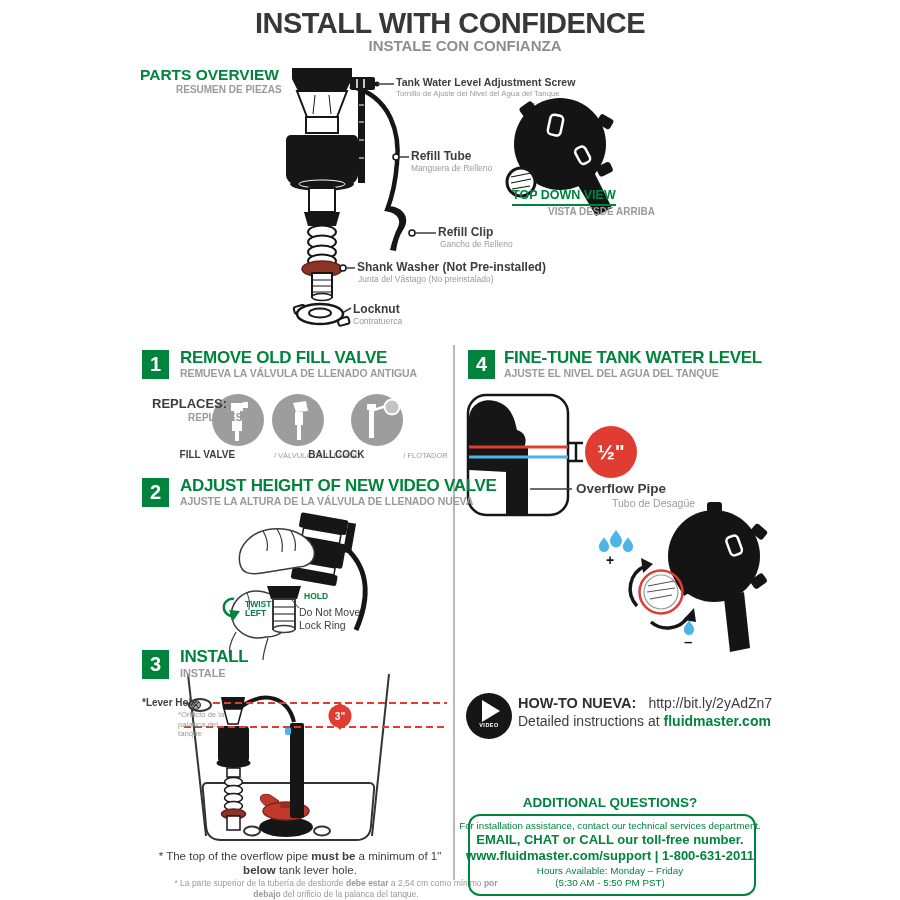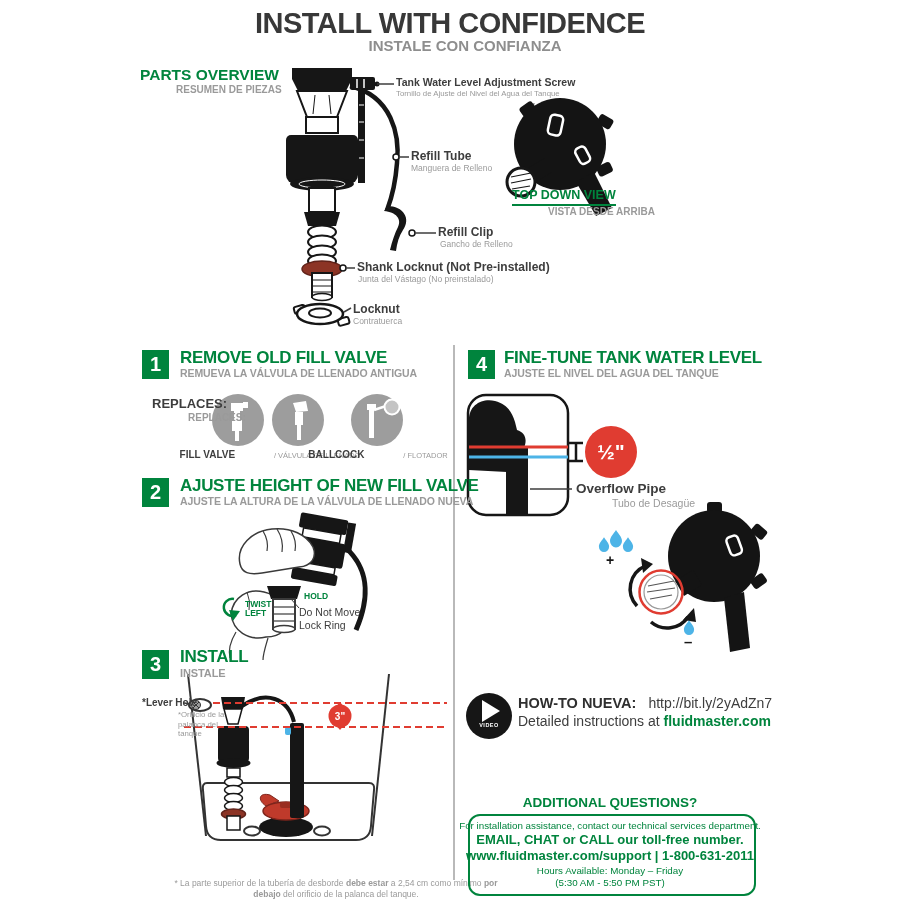--- a/index.html
+++ b/index.html
@@ -252,21 +252,21 @@
 
   <div class="t lblen" style="left:411px;top:150px;">Refill Tube</div>
   <div class="t lbles" style="left:411px;top:164px;">Manguera de Relleno</div>
 
   <div class="t b green" style="left:512px;top:189px;font-size:12.5px;border-bottom:2px solid #00843d;padding-bottom:1px;">TOP DOWN VIEW</div>
   <div class="t b gray" style="left:512px;top:206px;font-size:10px;">VISTA DESDE ARRIBA</div>
 
   <div class="t lblen" style="left:438px;top:226px;">Refill Clip</div>
   <div class="t lbles" style="left:440px;top:240px;">Gancho de Relleno</div>
 
-  <div class="t lblen" style="left:357px;top:261px;">Shank Locknut (Not Pre-installed)</div>
+  <div class="t lblen" style="left:357px;top:261px;">Shank Washer (Not Pre-installed)</div>
   <div class="t lbles" style="left:358px;top:275px;">Junta del Vástago (No preinstalado)</div>
 
   <div class="t lblen" style="left:353px;top:303px;">Locknut</div>
   <div class="t lbles" style="left:353px;top:317px;">Contratuerca</div>
 
   <div class="divider"></div>
 
   <div class="stepbox" style="left:142px;top:350px;">
       <span>1</span>
     </div>
@@ -279,40 +279,43 @@
     <span class="gray" style="font-size:7.5px;">/ VÁLVULA DE LLENADO</span>
   </div>
   <div class="t cx" style="left:378px;top:449px;font-size:10px;">
     <span class="b dark">BALLCOCK</span>
     <span class="gray" style="font-size:7.5px;">/ FLOTADOR</span>
   </div>
 
   <div class="stepbox" style="left:142px;top:478px;">
       <span>2</span>
     </div>
-  <div class="t steptitle" style="left:180px;top:477px;">AJUSTE HEIGHT OF NEW FILL VALVE</div>
+  <div class="t steptitle" style="left:180px;top:477px;">ADJUST HEIGHT OF NEW VIDEO VALVE</div>
   <div class="t stepsub" style="left:180px;top:496px;">AJUSTE LA ALTURA DE LA VÁLVULA DE LLENADO NUEVA</div>
   <div class="t b green" style="left:245px;top:600px;font-size:8.5px;line-height:1.1;">
     <div>TWIST</div>
     <div>LEFT</div>
   </div>
   <div class="t b green" style="left:304px;top:592px;font-size:8.5px;">HOLD</div>
   <div class="t dark" style="left:299px;top:606px;font-size:10.5px;line-height:1.2;">
     <div>Do Not Move</div>
     <div>Lock Ring</div>
   </div>
 
   <div class="stepbox" style="left:142px;top:650px;">
       <span>3</span>
     </div>
   <div class="t steptitle" style="left:180px;top:648px;">INSTALL</div>
   <div class="t stepsub" style="left:180px;top:667px;font-size:11px;">INSTALE</div>
   <div class="t b dark" style="left:142px;top:697px;font-size:10px;">*Lever Hole</div>
   <div class="t gray wrap" style="left:142px;top:710px;font-size:7.8px;width:62px;line-height:1.25;">*Orificio de la palanca del tanque</div>
   <div class="t b cc" style="left:340px;top:716px;font-size:10px;color:#fff;">3"</div>
+  <div class="t wrap dark" style="left:150px;top:849px;width:300px;text-align:center;font-size:11.5px;line-height:1.25;">
+    <span>* The top of the overflow pipe </span><span class="b">must be</span><span> a minimum of 1" </span><span class="b">below</span><span> tank lever hole.</span>
+  </div>
   <div class="t wrap gray" style="left:138px;top:878px;width:324px;text-align:center;font-size:8.5px;line-height:1.3;">
     <span>* La parte superior de la tubería de desborde </span><span class="b">debe estar</span><span> a 2,54 cm como mínimo </span><span class="b">por debajo</span><span> del orificio de la palanca del tanque.</span>
   </div>
 
   <div class="stepbox" style="left:468px;top:350px;">
       <span>4</span>
     </div>
   <div class="t steptitle" style="left:504px;top:349px;">FINE-TUNE TANK WATER LEVEL</div>
   <div class="t stepsub" style="left:504px;top:368px;">AJUSTE EL NIVEL DEL AGUA DEL TANQUE</div>
   <div class="t b cc" style="left:611px;top:452px;font-size:21px;color:#fff;">½"</div>

